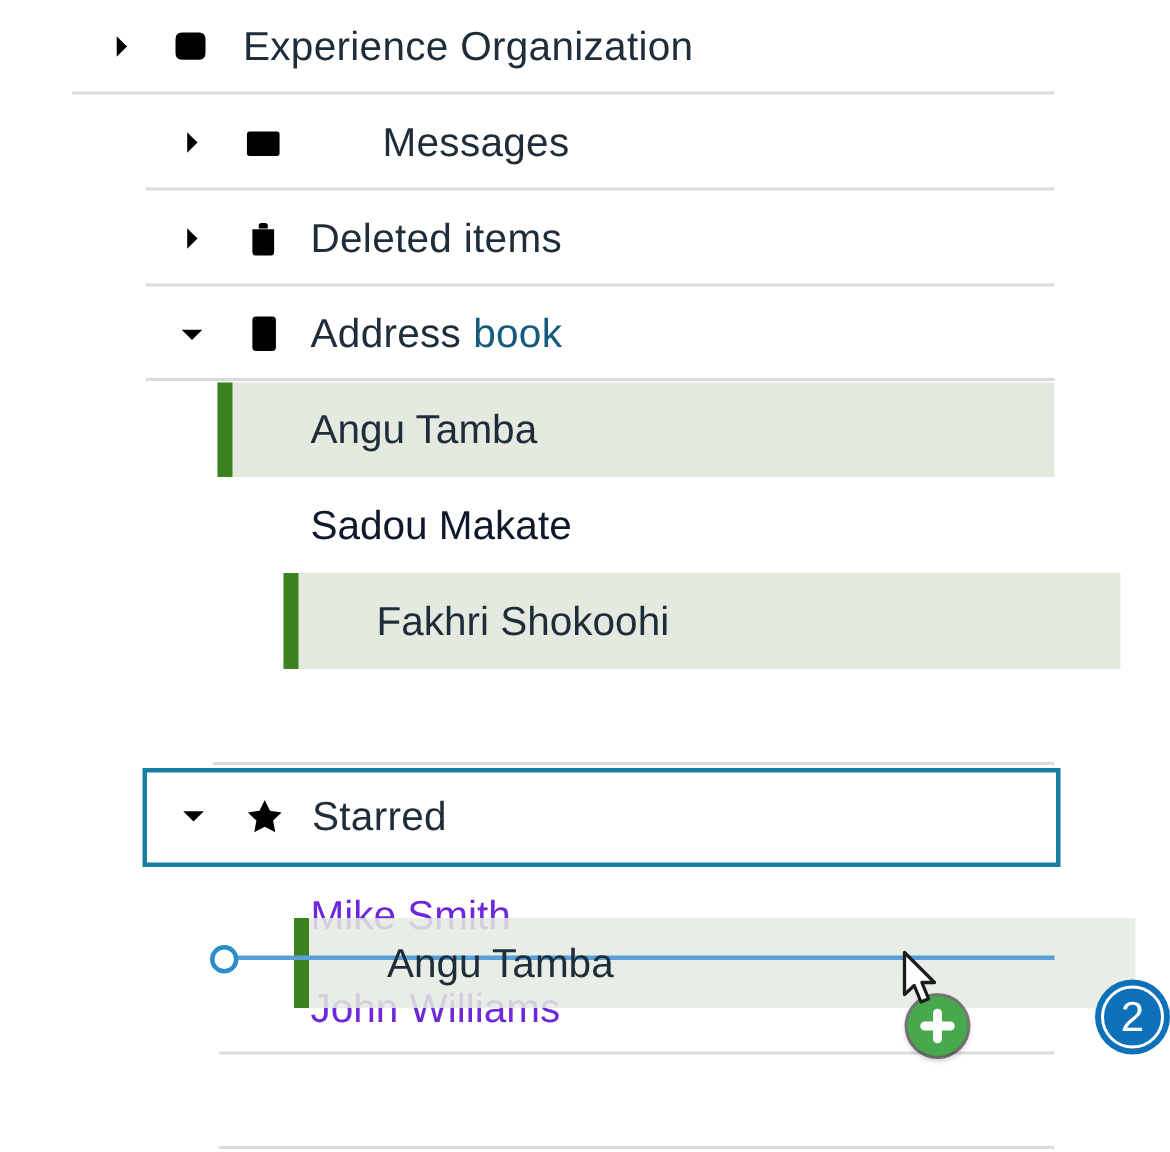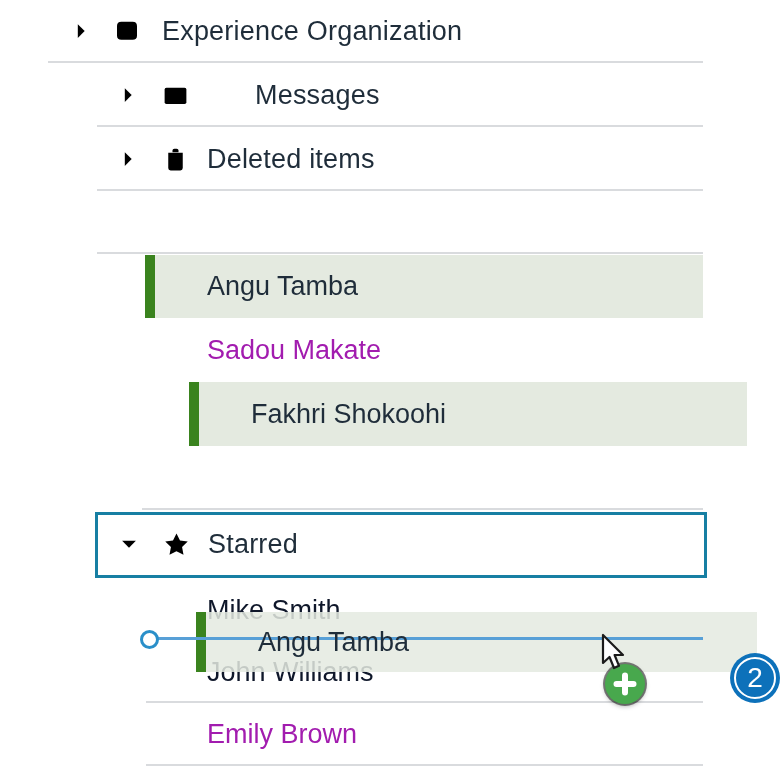--- a/index.html
+++ b/index.html
@@ -12,23 +12,23 @@
   .row .chev{position:absolute;width:22px;height:22px;display:block;}
   .row .nodeicon{position:absolute;width:30px;height:30px;display:block;}
   .row .lbl{position:absolute;white-space:nowrap;}
 
   .sep{position:absolute;height:2px;background:#d9dbde;}
 
   .sel-row{position:absolute;background:#e4eae0;border-left:10px solid #3a831e;
            display:flex;align-items:center;color:#1f2d3a;font-size:27px;}
   .sel-row .lbl{padding-left:52px;white-space:nowrap;}
 
-  .plain-name{position:absolute;display:flex;align-items:center;color:#a21caf;
+  .plain-name{position:absolute;display:flex;align-items:center;color:#0f172a;
               font-size:27px;}
-  .plain-name.faded{color:#0f172a;}
+  .plain-name.faded{color:#6d28d9;}
 
   .drop-box{position:absolute;left:95px;top:512px;width:606px;height:60px;
             border:3px solid #177fa3;background:transparent;}
 
   .accent-word{color:#135c7c;margin-left:8px;}
 
   
   .ghost-bg{position:absolute;left:196px;top:612px;width:551px;height:60px;
             background:rgba(228,234,224,0.85);border-left:10px solid #3a831e;
             z-index:20;}
@@ -89,20 +89,36 @@
       <polyline points="4 6.5 20 6.5"></polyline>
       <path d="M18 6.5 V19 a2 2 0 0 1 -2 2 H8 a2 2 0 0 1 -2 -2 V6.5"></path>
       <path d="M9.5 6 V4.5 a1.5 1.5 0 0 1 1.5 -1.5 h2 a1.5 1.5 0 0 1 1.5 1.5 V6"></path>
       <line x1="10" y1="10.5" x2="10" y2="17"></line>
       <line x1="14" y1="10.5" x2="14" y2="17"></line>
     </svg>
     <span class="lbl" style="left:207px;">Deleted items</span>
   </div>
   <div class="sep" style="left:97px;top:189px;width:606px;"></div>
 
+  <div class="row" style="left:0;top:192px;width:780px;height:61px;">
+    <svg class="chev" style="left:117px;" viewBox="0 0 24 24">
+      <polyline points="4.5 8.5 12 16 19.5 8.5"></polyline>
+      </svg>
+    <svg class="nodeicon" style="left:161px;width:29px;height:29px;" viewBox="0 0 24 24">
+      <rect x="6" y="2.5" width="13" height="19" rx="2"></rect>
+      <line x1="4.5" y1="7" x2="6" y2="7"></line>
+      <line x1="4.5" y1="12" x2="6" y2="12"></line>
+      <line x1="4.5" y1="17" x2="6" y2="17"></line>
+      <circle cx="12.5" cy="9.2" r="2.1"></circle>
+      <path d="M9.4 15.8 q3.1 -3.4 6.2 0"></path>
+    </svg>
+    <span class="lbl" style="left:207px;">
+      <span>Address</span><span class="accent-word">book</span>
+    </span>
+  </div>
   <div class="sep" style="left:97px;top:252px;width:606px;"></div>
 
   <div class="sel-row" style="left:145px;top:255px;width:548px;height:63px;">
     <span class="lbl">Angu Tamba</span>
   </div>
 
   <div class="plain-name" style="left:207px;top:319px;height:62px;">
     <span>Sadou Makate</span>
   </div>
 
@@ -128,23 +144,20 @@
   <div class="plain-name faded" style="left:207px;top:579px;height:62px;">
     <span>Mike Smith</span>
   </div>
 
   <div class="plain-name faded" style="left:207px;top:641px;height:62px;align-items:center;">
     <span>John Williams</span>
   </div>
 
   <div class="sep" style="left:146px;top:701px;width:557px;"></div>
 
-  <div class="plain-name" style="left:207px;top:703px;height:62px;">
-    <span>Emily Brown</span>
-  </div>
 
   <div class="sep" style="left:146px;top:764px;width:557px;"></div>
 
   <div class="ghost-bg"></div>
   <div class="insert-line"></div>
   <div class="insert-dot"></div>
   <div class="ghost-label">Angu Tamba</div>
 
   <svg class="cursor" width="30" height="40" viewBox="0 0 30 40">
     <path d="M4 2 L4 30 L10.5 24 L15 35 L20 32.8 L15.6 22 L24 22 Z" fill="#ffffff" stroke="#1b1b1b" stroke-width="2.2" stroke-linejoin="round"></path>

